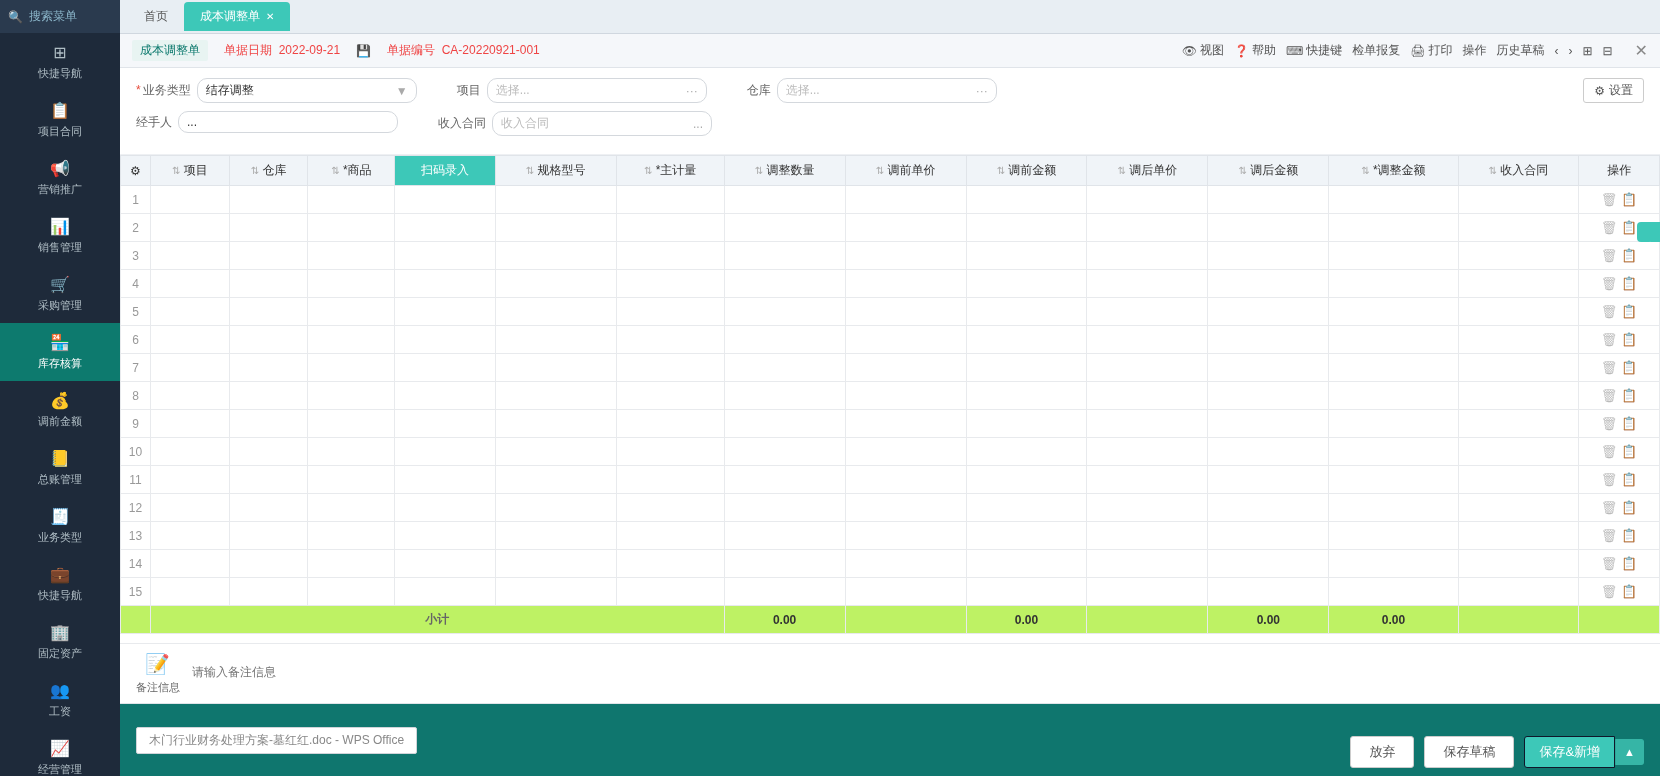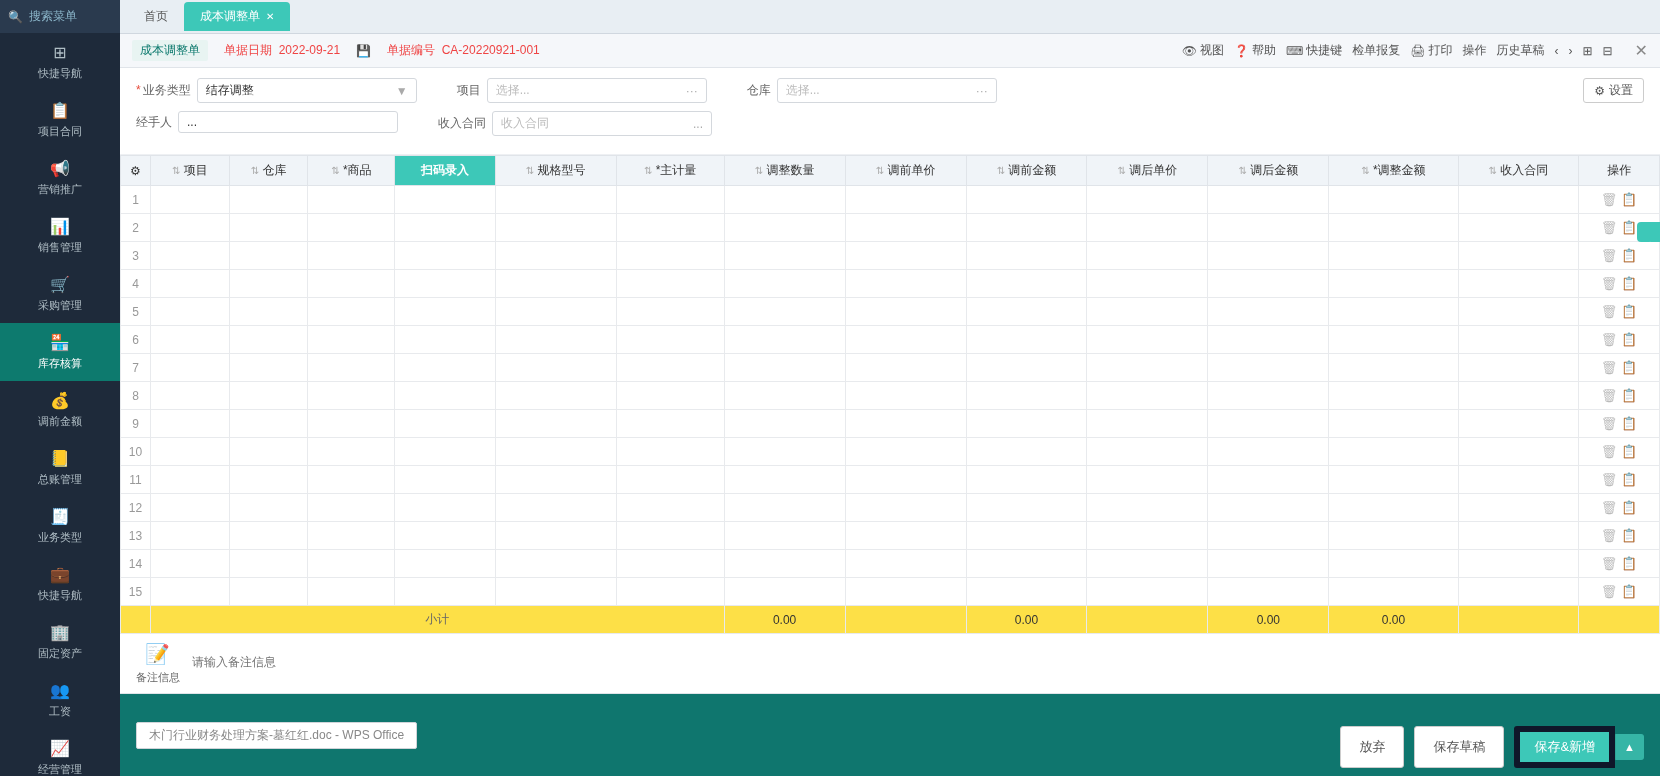--- a/index.html
+++ b/index.html
@@ -33,53 +33,53 @@
     .window-titlebar-right span { cursor: pointer; display: flex; align-items: center; gap: 3px; }
     .win-close { font-size: 16px; cursor: pointer; color: #888; margin-left: 12px; }
     .doc-title { background: #e8f4f2; color: #0d7a6e; padding: 2px 8px; border-radius: 2px; font-size: 12px; }
 
     
     .form-header { padding: 10px 16px; background: #fff; border-bottom: 1px solid #eef0f3; }
     .form-row { display: flex; align-items: flex-start; margin-bottom: 8px; }
     .form-field { display: flex; align-items: center; gap: 6px; }
     .form-label { color: #666; font-size: 12px; white-space: nowrap; }
     .form-label.required::before { content: '*'; color: #e74c3c; margin-right: 2px; }
-    .form-value { border: 1px solid #d4d8dd; border-radius: 3px; padding: 3px 8px; font-size: 12px; color: #333; min-width: 120px; display: flex; align-items: center; justify-content: space-between; gap: 4px; background: #fff; }
+    .form-value { border: 1px solid #d4d8dd; border-radius: 10px; padding: 3px 8px; font-size: 12px; color: #333; min-width: 120px; display: flex; align-items: center; justify-content: space-between; gap: 4px; background: #fff; }
     .form-value .dots { color: #aaa; cursor: pointer; }
     .form-value .arrow { color: #aaa; }
     .form-input-wide { min-width: 220px; }
     .settings-btn { margin-left: auto; border: 1px solid #ccc; border-radius: 3px; padding: 3px 10px; font-size: 12px; cursor: pointer; display: flex; align-items: center; gap: 4px; color: #555; }
 
     
     .table-wrapper { flex: 1; overflow: auto; }
     table { width: 100%; border-collapse: collapse; font-size: 12px; }
     thead tr th { background: #f0f4f8; border: 1px solid #e0e4e9; padding: 6px 4px; text-align: center; white-space: nowrap; color: #333; font-weight: normal; position: sticky; top: 0; z-index: 1; }
-    thead tr th.highlight { background: #3dc8b8; color: #fff; font-weight: bold; }
+    thead tr th.highlight { background: #3dc8b8; color: #fff; }
     thead tr th .sort-icon { color: #aaa; font-size: 10px; }
     tbody tr td { border: 1px solid #e8eaed; padding: 4px; text-align: center; height: 28px; color: #333; }
     .row-num { color: #999; width: 30px; }
     .action-cell { display: flex; gap: 4px; justify-content: center; align-items: center; }
     .action-icon { color: #bbb; cursor: pointer; font-size: 13px; }
-    .subtotal-row td { background: #fde047; font-weight: normal; }
+    .subtotal-row td { background: #bef264; font-weight: bold; }
     .subtotal-label { text-align: center; color: #666; }
     .gear-cell { width: 30px; }
 
     
     .remark-area { border-top: 1px solid #e8eaed; padding: 8px 16px; display: flex; align-items: flex-start; gap: 12px; background: #fff; }
     .remark-icon-block { display: flex; flex-direction: column; align-items: center; gap: 4px; color: #3dc8b8; }
     .remark-icon-block .remark-label { font-size: 11px; color: #666; }
     .remark-input { border: none; outline: none; font-size: 12px; color: #999; flex: 1; padding: 4px 0; margin-top: 9px; }
 
     
     .bottom-bar { background: #0f766e; border-top: 1px solid #e0e4e9; padding: 8px 16px; display: flex; align-items: center; justify-content: space-between; }
     .bottom-left { font-size: 12px; color: #888; background: #fff; border: 1px solid #d0d4d9; padding: 4px 12px; border-radius: 2px; cursor: pointer; }
     .bottom-right { display: flex; gap: 10px; margin-top: 24px; }
     .btn { padding: 6px 18px; border-radius: 3px; font-size: 13px; cursor: pointer; border: 1px solid #ccc; background: #fff; color: #555; }
     .btn-split { display: flex; align-items: center; }
-    .btn-split .main-part { background: #3dc8b8; color: #fff; padding: 6px 14px; border-radius: 3px 0 0 3px; border: 6px solid #0f172a; font-size: 13px; cursor: pointer; }
+    .btn-split .main-part { background: #3dc8b8; color: #fff; padding: 6px 14px; border-radius: 3px 0 0 3px; border: 1px solid #0f172a; font-size: 13px; cursor: pointer; }
     .btn-split .arrow-part { background: #36b5a6; color: #fff; padding: 6px 8px; border-radius: 0 3px 3px 0; border: 1px solid #36b5a6; border-left: 1px solid #2ea898; cursor: pointer; font-size: 11px; }
 
     
     .right-edge { position: absolute; right: 0; top: 50%; transform: translateY(-50%); display: flex; flex-direction: column; gap: 4px; }
     .edge-tab { background: #3dc8b8; color: #fff; writing-mode: vertical-rl; padding: 8px 4px; font-size: 11px; cursor: pointer; border-radius: 3px 0 0 3px; }
 
     .title-info { font-size: 12px; color: #ef4444; }
   </style>
 </head>
 <body>

